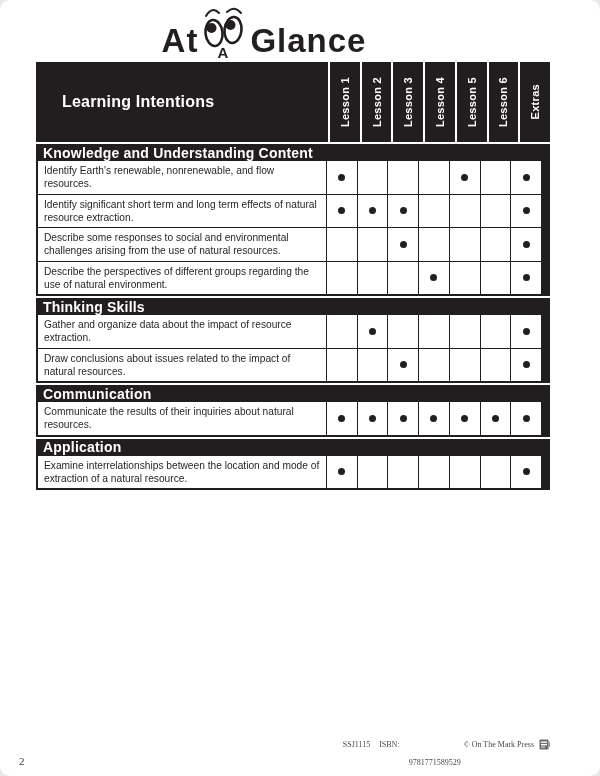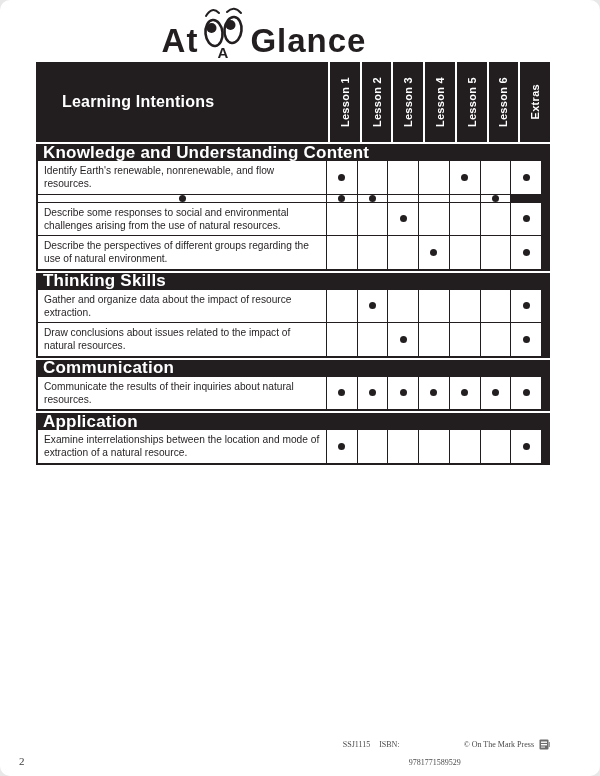--- a/index.html
+++ b/index.html
@@ -52,21 +52,21 @@
     color: #ffffff; font-size: 11px; font-weight: bold;
     white-space: nowrap; letter-spacing: 0.3px;
   }
 
   .section-bar {
     margin-top: 2px;
     background: #221e1f;
     height: 17px;
     display: flex; align-items: center;
     padding-left: 7px;
-    color: #ffffff; font-size: 17px; font-weight: bold;
+    color: #ffffff; font-size: 14px; font-weight: bold;
     letter-spacing: 0.2px;
   }
   .section-rows {
     display: flex; flex-direction: column; gap: 1px;
     background: #221e1f;
     padding: 0 9px 2px 2px;
   }
   .row {
     display: grid;
     grid-template-columns: 288px repeat(7, 1fr);
@@ -164,20 +164,21 @@
             <div class="mark-cell"></div>
             <div class="mark-cell">
               <span class="bullet"></span>
             </div>
             <div class="mark-cell"></div>
             <div class="mark-cell">
               <span class="bullet"></span>
             </div>
           </div>
           <div class="row">
+            <div class="text-cell">Identify significant short term and long term effects of natural resource extraction.</div>
             <div class="mark-cell">
               <span class="bullet"></span>
             </div>
             <div class="mark-cell">
               <span class="bullet"></span>
             </div>
             <div class="mark-cell">
               <span class="bullet"></span>
             </div>
             <div class="mark-cell"></div>

